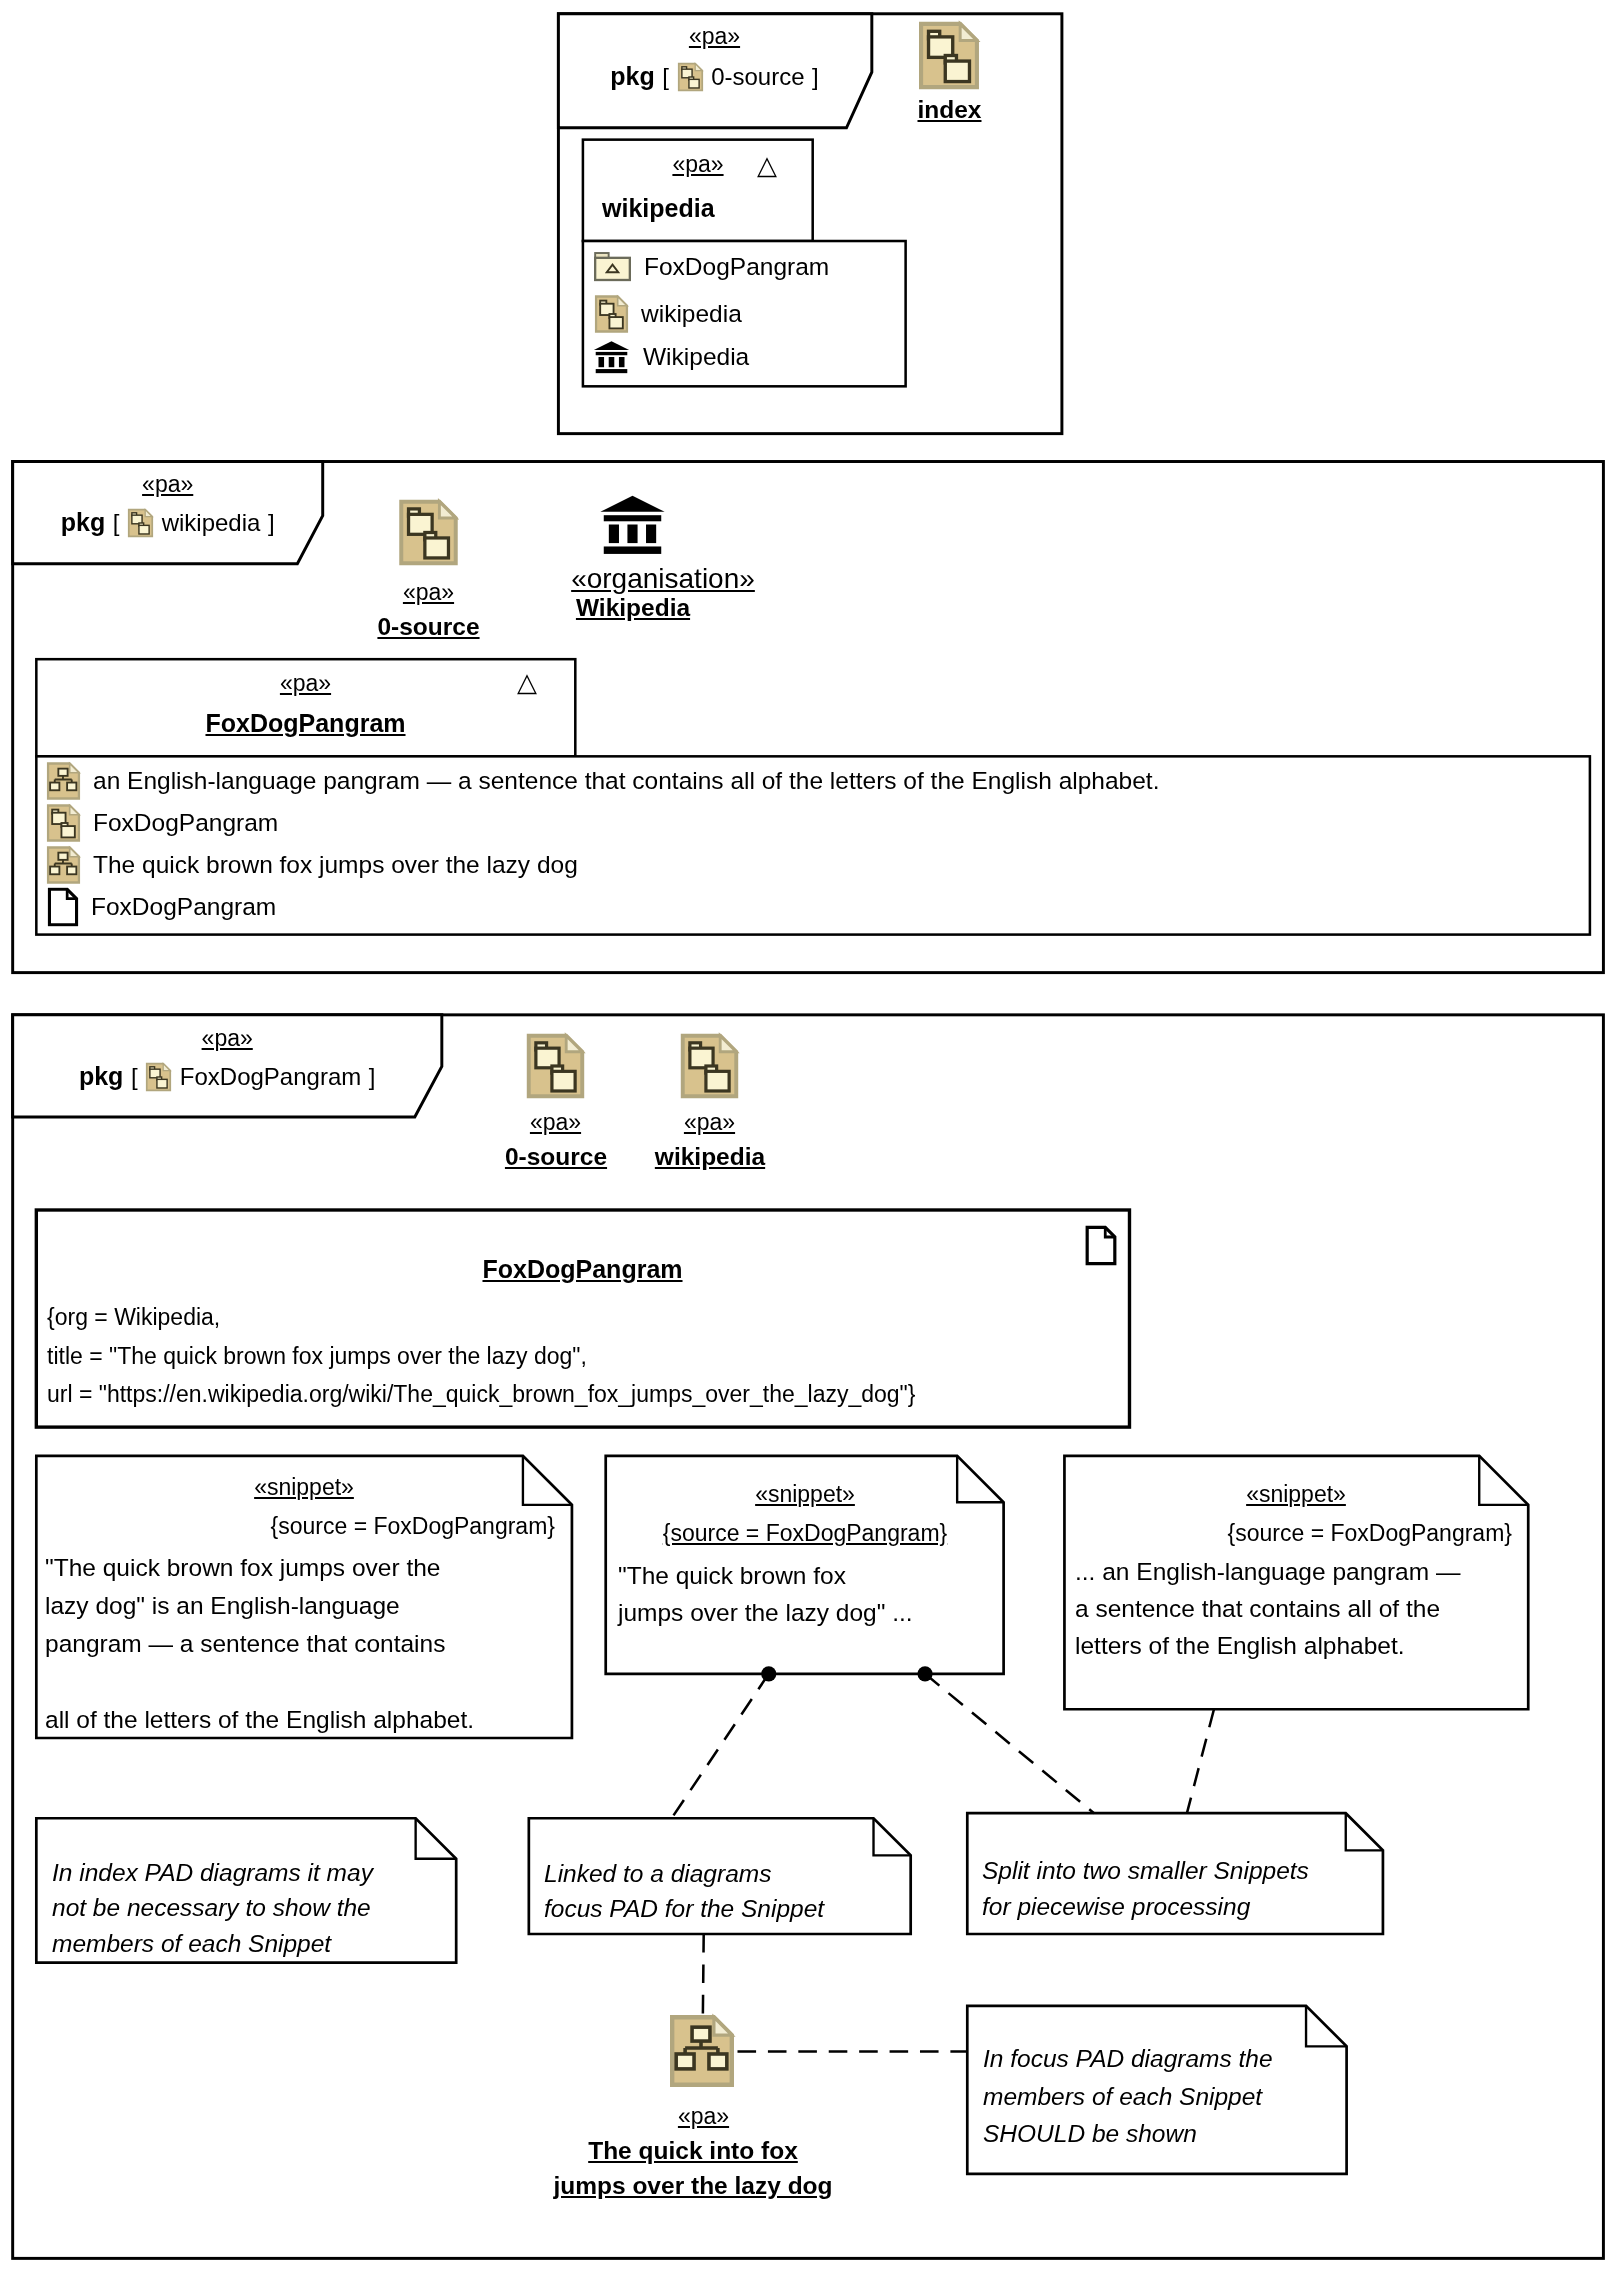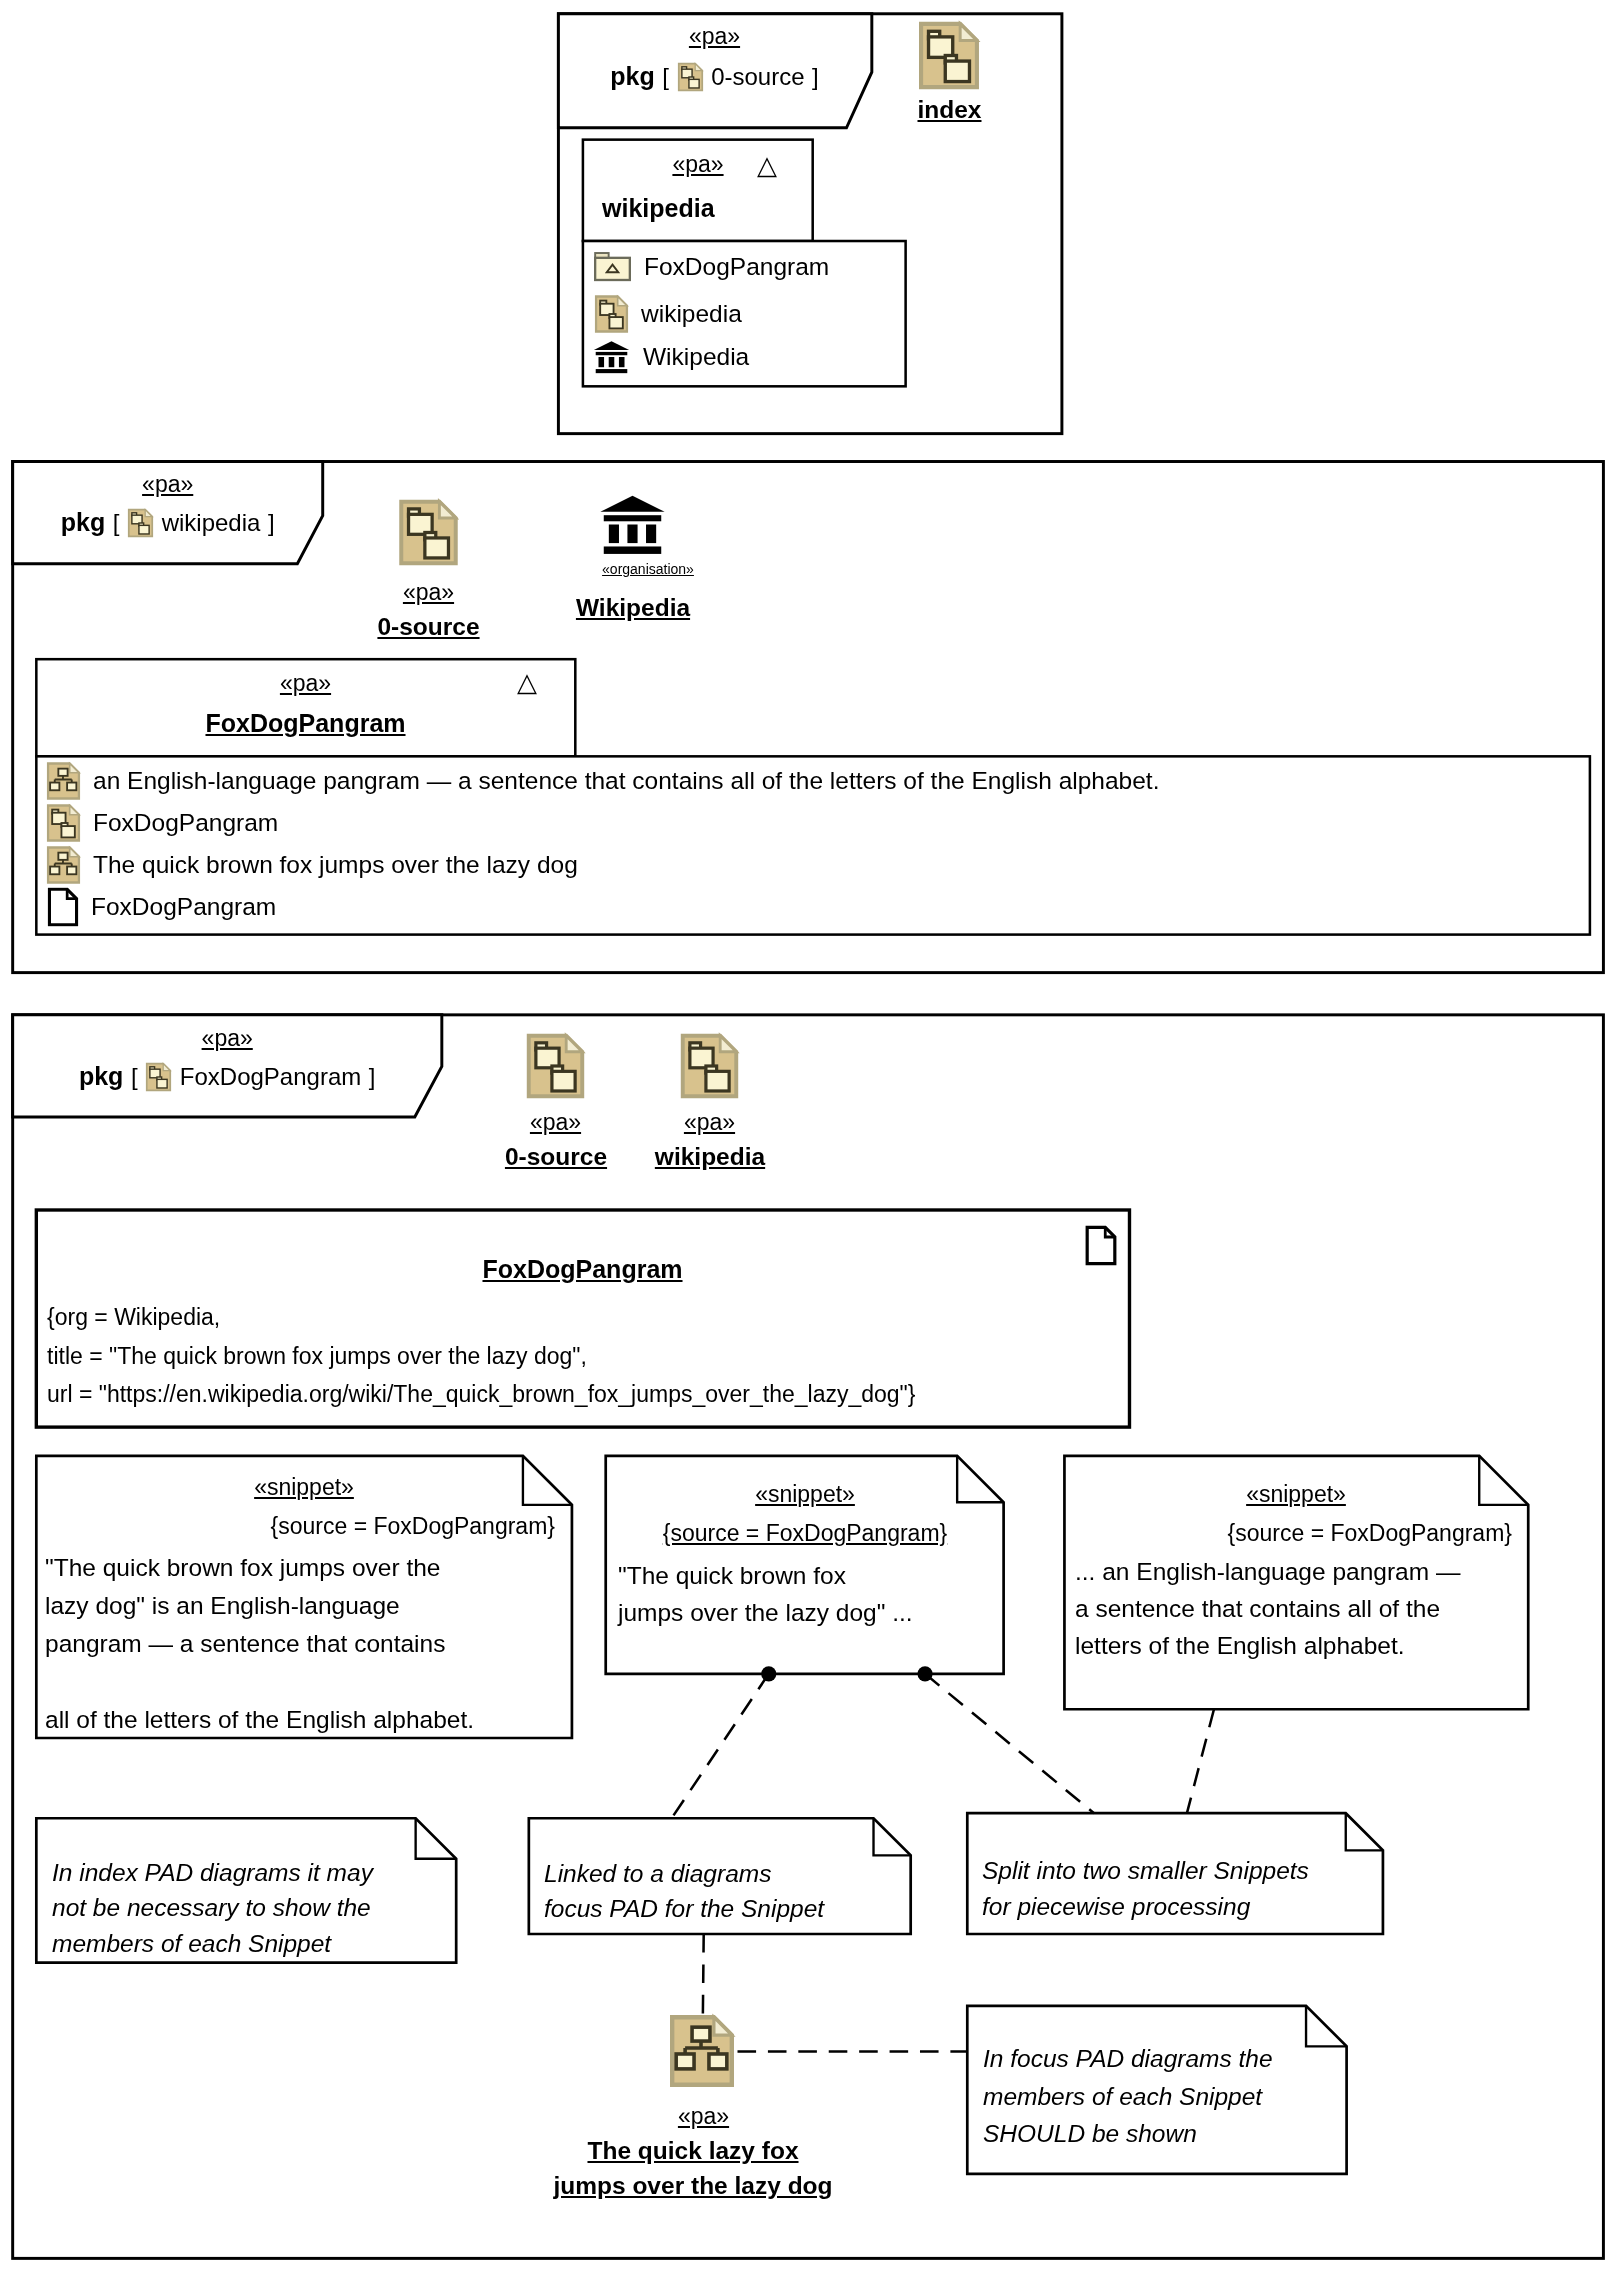--- a/index.html
+++ b/index.html
@@ -180,21 +180,21 @@
 
   <svg class="iconbox" style="left:397px;top:498px;" width="63" height="69" viewBox="0 0 74 82">
       <use href="#ic-pa-doc"></use>
     </svg>
   <div class="t st c" style="left:356px;top:578px;width:145px;">«pa»</div>
   <div class="t b c" style="left:356px;top:612px;width:145px;font-size:24.5px;">0-source</div>
 
   <svg class="iconbox" style="left:597px;top:493px;" width="71" height="63" viewBox="0 0 84 74">
       <use href="#ic-bank"></use>
     </svg>
-  <div class="t st c" style="left:556px;top:561px;width:184px;font-size:14px;">«organisation»</div>
+  <div class="t st c" style="left:571px;top:561px;width:184px;font-size:28px;">«organisation»</div>
   <div class="t b c" style="left:541px;top:593px;width:184px;font-size:24.5px;">Wikipedia</div>
 
   <div class="t st c" style="left:36px;top:669px;width:539px;">«pa»</div>
   <div class="t tri" style="left:517px;top:666px;">△</div>
   <div class="t nm c" style="left:36px;top:708px;width:539px;">FoxDogPangram</div>
 
   <div class="memrow" style="left:46px;top:761px;">
     <svg width="35" height="40" viewBox="0 0 42 47">
         <use href="#ic-snippet-doc"></use>
       </svg>
@@ -279,17 +279,17 @@
   <div class="t note" style="left:982px;top:1892px;">for piecewise processing</div>
 
   <div class="t note" style="left:983px;top:2044px;">In focus PAD diagrams the</div>
   <div class="t note" style="left:983px;top:2082px;">members of each Snippet</div>
   <div class="t note" style="left:983px;top:2119px;">SHOULD be shown</div>
 
   <svg class="iconbox" style="left:668px;top:2013px;" width="68" height="76" viewBox="0 0 80 90">
       <use href="#ic-snippet-doc"></use>
     </svg>
   <div class="t st c" style="left:640px;top:2102px;width:127px;">«pa»</div>
-  <div class="t b c" style="left:524px;top:2136px;width:338px;font-size:24.5px;">The quick lazy fox</div>
+  <div class="t b c" style="left:524px;top:2136px;width:338px;font-size:24.5px;">The quick into fox</div>
   <div class="t b c" style="left:524px;top:2171px;width:338px;font-size:24.5px;">jumps over the lazy dog</div>
 
 </div>
 
 
 </body></html>

